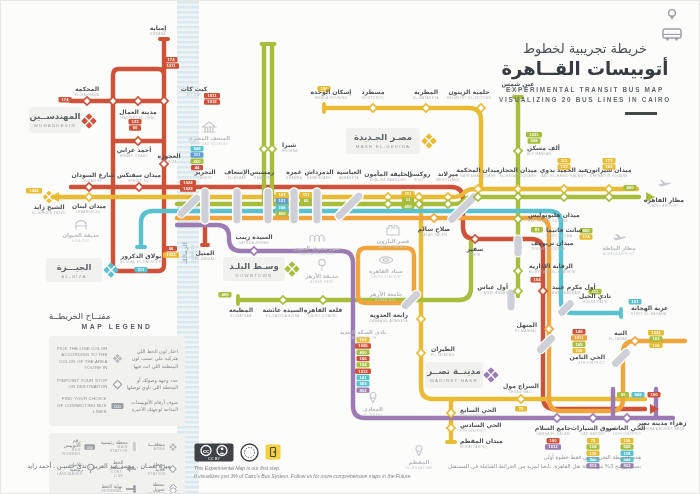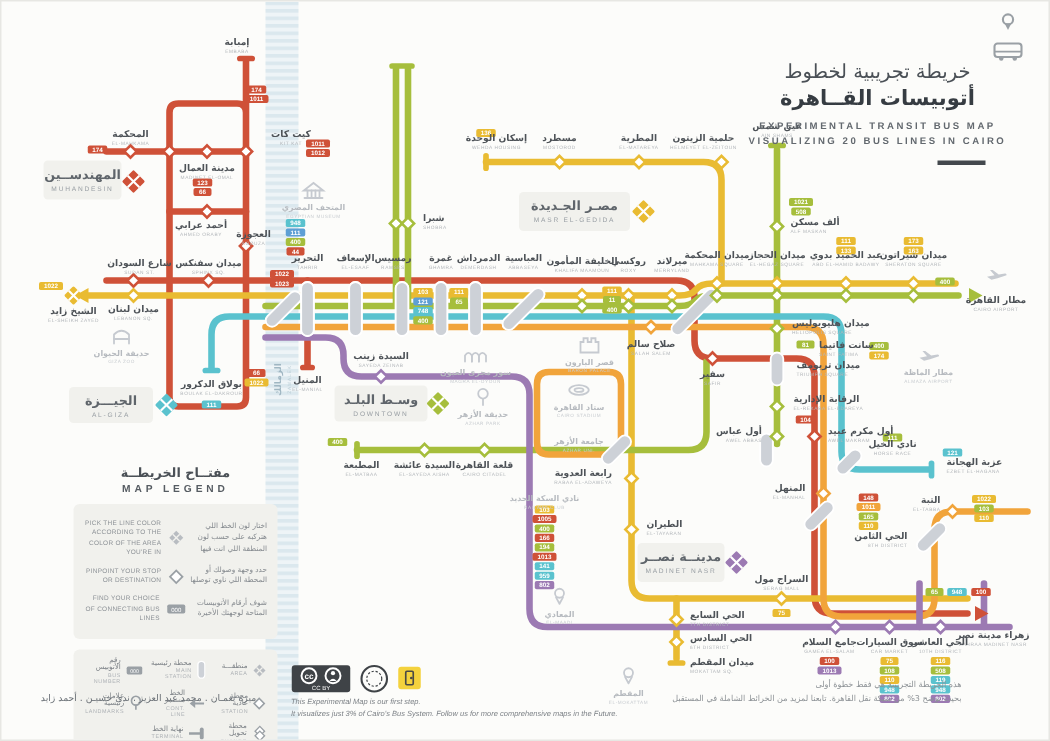--- a/index.html
+++ b/index.html
@@ -2,28 +2,28 @@
 <html><head>
 <meta charset="utf-8">
 <style>
   html,body{margin:0;padding:0}
   body{width:700px;height:494px;position:relative;background:#fcfcfa;font-family:"DejaVu Sans",sans-serif;overflow:hidden;border:1px solid #e7e7e3;box-sizing:border-box}
   .en{font-family:"Liberation Sans",sans-serif}
   svg#mapsvg{position:absolute;left:0;top:0}
   
   .title{position:absolute;top:40px;right:14px;width:200px;text-align:center;z-index:5}
   .t-ar1{font-size:13px;color:#4a5056}
-  .t-ar2{font-size:14px;font-weight:bold;color:#363c42;margin-top:2px}
+  .t-ar2{font-size:18px;font-weight:bold;color:#363c42;margin-top:2px}
   .t-en{font-size:6.4px;font-weight:bold;letter-spacing:1.7px;color:#63696f;margin-top:7px}
   .t-en + .t-en{margin-top:3px}
   .t-rule{width:32px;height:2.5px;background:#43484d;margin:9px 28px 0 auto}
   .title-icons{position:absolute;top:6px;right:16px;text-align:center;z-index:5}
   
   .legend{position:absolute;left:48px;top:310px;width:136px;z-index:5}
-  .leg-title-ar{font-size:8.5px;font-weight:bold;color:#4a5056;text-align:center}
+  .leg-title-ar{font-size:8.5px;font-weight:normal;color:#4a5056;}
   .leg-title-en{font-size:6.8px;font-weight:bold;letter-spacing:2.6px;color:#565c62;text-align:center;margin:2px 0 6px}
   .leg-box{background:#f1f1ed;border-radius:4px;padding:5px 7px;margin-bottom:7px}
   .leg-row{display:flex;align-items:center;gap:4px;margin:5px 0}
   .leg-row .len{flex:1;font-size:4.3px;line-height:1.5;letter-spacing:.2px;color:#8d9297;text-align:right;text-transform:uppercase}
   .leg-row .lar{flex:1;font-size:4.9px;line-height:1.5;color:#84898e;text-align:right;direction:rtl}
   .leg-grid{display:grid;grid-template-columns:1fr 1.05fr .95fr;direction:rtl;gap:4px 5px}
   .leg-item{display:flex;align-items:center;gap:3px}
   .leg-item .lab{text-align:right}
   .leg-item .ar{font-size:4.8px;color:#7e8388;display:block}
   .leg-item .en2{font-size:3.6px;letter-spacing:.4px;color:#aeb2b6;display:block;direction:ltr}

